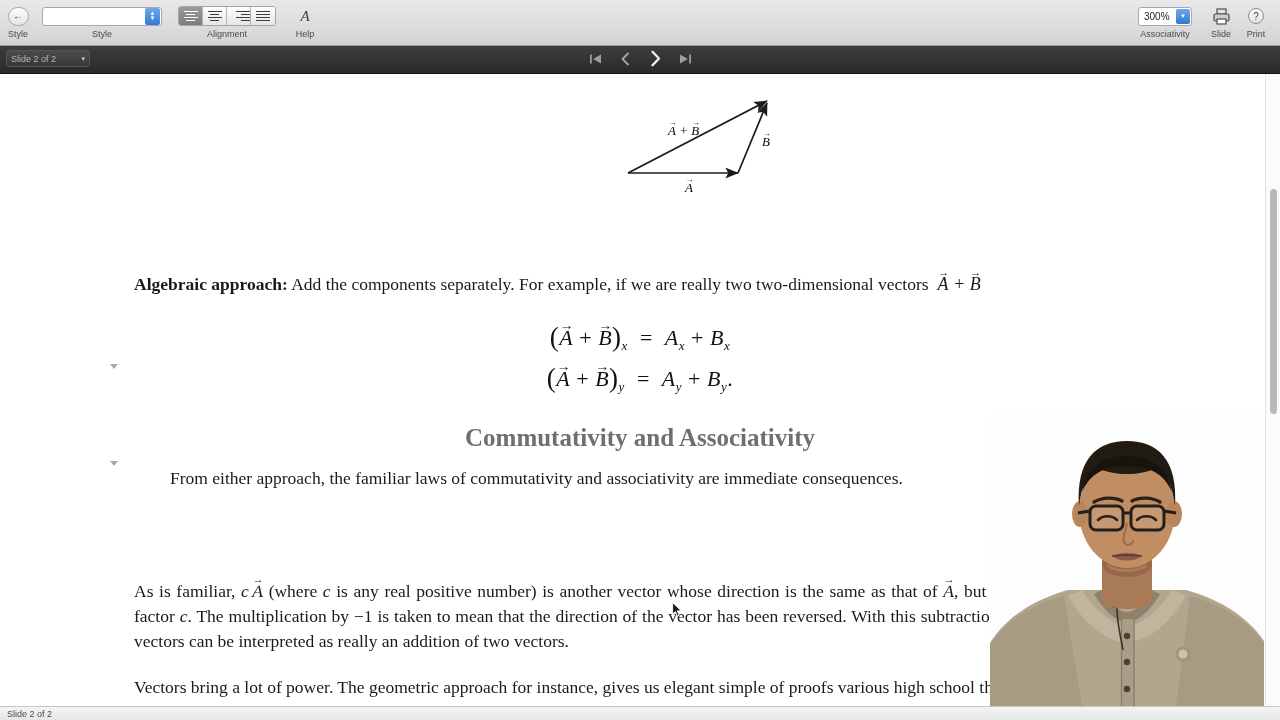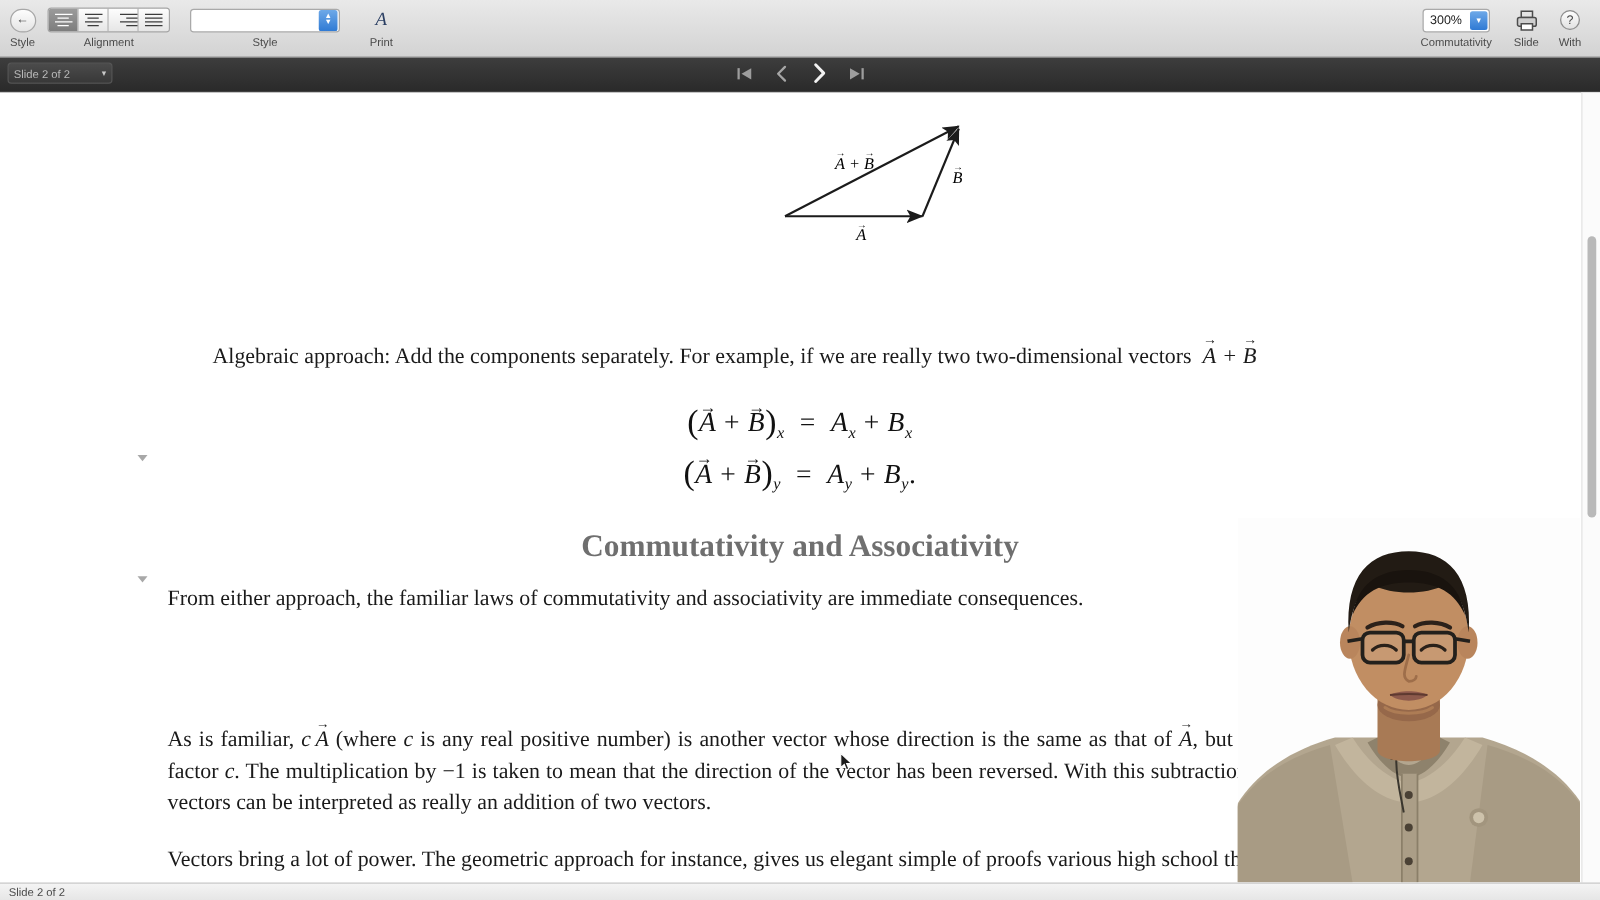--- a/index.html
+++ b/index.html
@@ -141,21 +141,21 @@
   
   #diagram { position: absolute; left: 590px; top: 10px; }
 
   
   .para {
     position: absolute; left: 134px; width: 915px;
     font-family: "Liberation Serif", serif;
     font-size: 17.5px; color: #1a1a1a; line-height: 25px;
     text-align: justify;
   }
-  .bold { font-weight: normal; margin-left: 36px; }
+  .bold { font-weight: bold; }
 
   
   .eqblock {
     position: absolute; left: 0; width: 1280px; text-align: center;
     font-family: "Liberation Serif", serif;
   }
   .eq {
     font-size: 22px; color: #111; letter-spacing: .5px;
     display: inline-block;
   }
@@ -213,20 +213,30 @@
 </style>
 </head>
 <body>
 
 <div id="toolbar">
 
   <div class="tb-group" style="width:28px; margin-left:4px;">
     <div class="tb-row">
       <div class="back-btn">
         <span>←</span>
+      </div>
+    </div>
+    <div class="tb-caption">Style</div>
+  </div>
+
+  <div class="tb-group" style="width:140px;">
+    <div class="tb-row">
+      <div class="style-popup">
+        <span></span>
+        <span class="arrows">▲<br>▼</span>
       </div>
     </div>
     <div class="tb-caption">Style</div>
   </div>
 
   <div class="tb-group" style="width:110px;">
     <div class="tb-row">
       <div class="align-seg">
         <div class="align-btn active">
           <i style="width:14px"></i>
@@ -250,49 +260,39 @@
           <i style="width:14px"></i>
             <i style="width:14px"></i>
             <i style="width:14px"></i>
             <i style="width:14px"></i>
         </div>
       </div>
     </div>
     <div class="tb-caption">Alignment</div>
   </div>
 
-  <div class="tb-group" style="width:140px;">
-    <div class="tb-row">
-      <div class="style-popup">
-        <span></span>
-        <span class="arrows">▲<br>▼</span>
-      </div>
-    </div>
-    <div class="tb-caption">Style</div>
-  </div>
-
   <div class="tb-group" style="width:46px;">
     <div class="tb-row">
       <div class="fonts-btn">
         <span>A</span>
       </div>
     </div>
-    <div class="tb-caption">Print</div>
+    <div class="tb-caption">Help</div>
   </div>
 
   <div style="flex:1"></div>
 
   <div class="tb-group" style="width:78px;">
     <div class="tb-row">
       <div class="mag-popup">
         <span>300%</span>
         <span class="mag-arrow">▾</span>
       </div>
     </div>
-    <div class="tb-caption">Commutativity</div>
+    <div class="tb-caption">Associativity</div>
   </div>
 
   <div class="tb-group" style="width:34px;">
     <div class="tb-row">
       <div class="print-btn">
         <svg width="19" height="17" viewBox="0 0 19 17">
           <rect x="5" y="1" width="9" height="5" fill="none" stroke="#4c4c4c" stroke-width="1.2"></rect>
           <rect x="2" y="6" width="15" height="7" rx="1.5" fill="#cfcfcf" stroke="#4c4c4c" stroke-width="1.2"></rect>
           <rect x="5" y="11" width="9" height="5" fill="#fff" stroke="#4c4c4c" stroke-width="1.2"></rect>
         </svg>
@@ -300,21 +300,21 @@
     </div>
     <div class="tb-caption">Slide</div>
   </div>
 
   <div class="tb-group" style="width:36px; margin-right:6px;">
     <div class="tb-row">
       <div class="help-btn">
         <div class="help-circle">?</div>
       </div>
     </div>
-    <div class="tb-caption">With</div>
+    <div class="tb-caption">Print</div>
   </div>
 </div>
 
 <div id="navbar">
   <div class="slide-popup">
     <span>Slide 2 of 2</span>
     <span class="caret">▾</span>
   </div>
   <div class="nav-controls">
     <div class="nav-btn">
@@ -383,21 +383,21 @@
   <div class="eqblock" style="top:289px;">
     <span class="eq">
       <span class="big">(</span><span class="mathi"><span class="vecwrap"><span class="ar">→</span>A</span></span>
       + <span class="mathi"><span class="vecwrap"><span class="ar">→</span>B</span></span><span class="big">)</span><span class="sub">y</span>
       &nbsp;=&nbsp; <span class="mathi">A</span><span class="sub">y</span> + <span class="mathi">B</span><span class="sub">y</span>.
     </span>
   </div>
 
   <div class="tri" style="top:290px;"></div>
   <div class="heading h-grey" style="top:350px;">Commutativity and Associativity</div>
-  <div class="para" style="top:392px; text-align:left;">From either approach, the familiar laws of commutativity and associativity are immediate consequences.</div>
+  <div class="para" style="top:392px; text-align:left;margin-left:36px;">From either approach, the familiar laws of commutativity and associativity are immediate consequences.</div>
 
   <div class="tri" style="top:387px;"></div>
 
   <div class="para" style="top:505px;">
     <span>As is familiar,  </span><span class="mathi">c <span class="vecwrap"><span class="ar">→</span>A</span></span><span> (where </span><span class="mathi">c</span><span> is any real positive number) is another vector whose direction is the same as that of </span><span class="mathi"><span class="vecwrap"><span class="ar">→</span>A</span></span><span>, but scaled a factor </span><span class="mathi">c</span><span>. The multiplication by −1 is taken to mean that the direction of the vector has been reversed. With this subtraction of two vectors can be interpreted as really an addition of two vectors.</span>
   </div>
 
   <div class="para" style="top:601px;">Vectors bring a lot of power. The geometric approach for instance, gives us elegant simple of proofs various high school theorems.</div>
 
   <div id="cursor">

